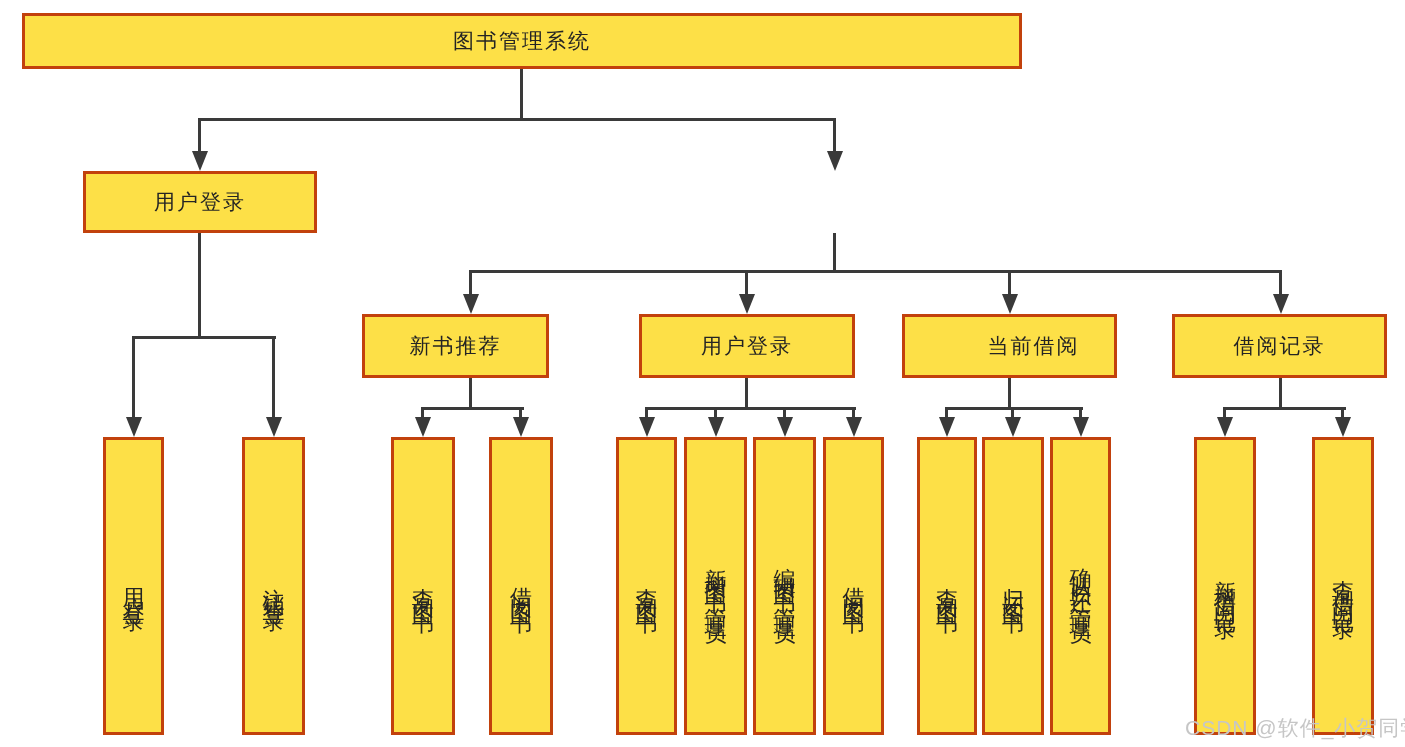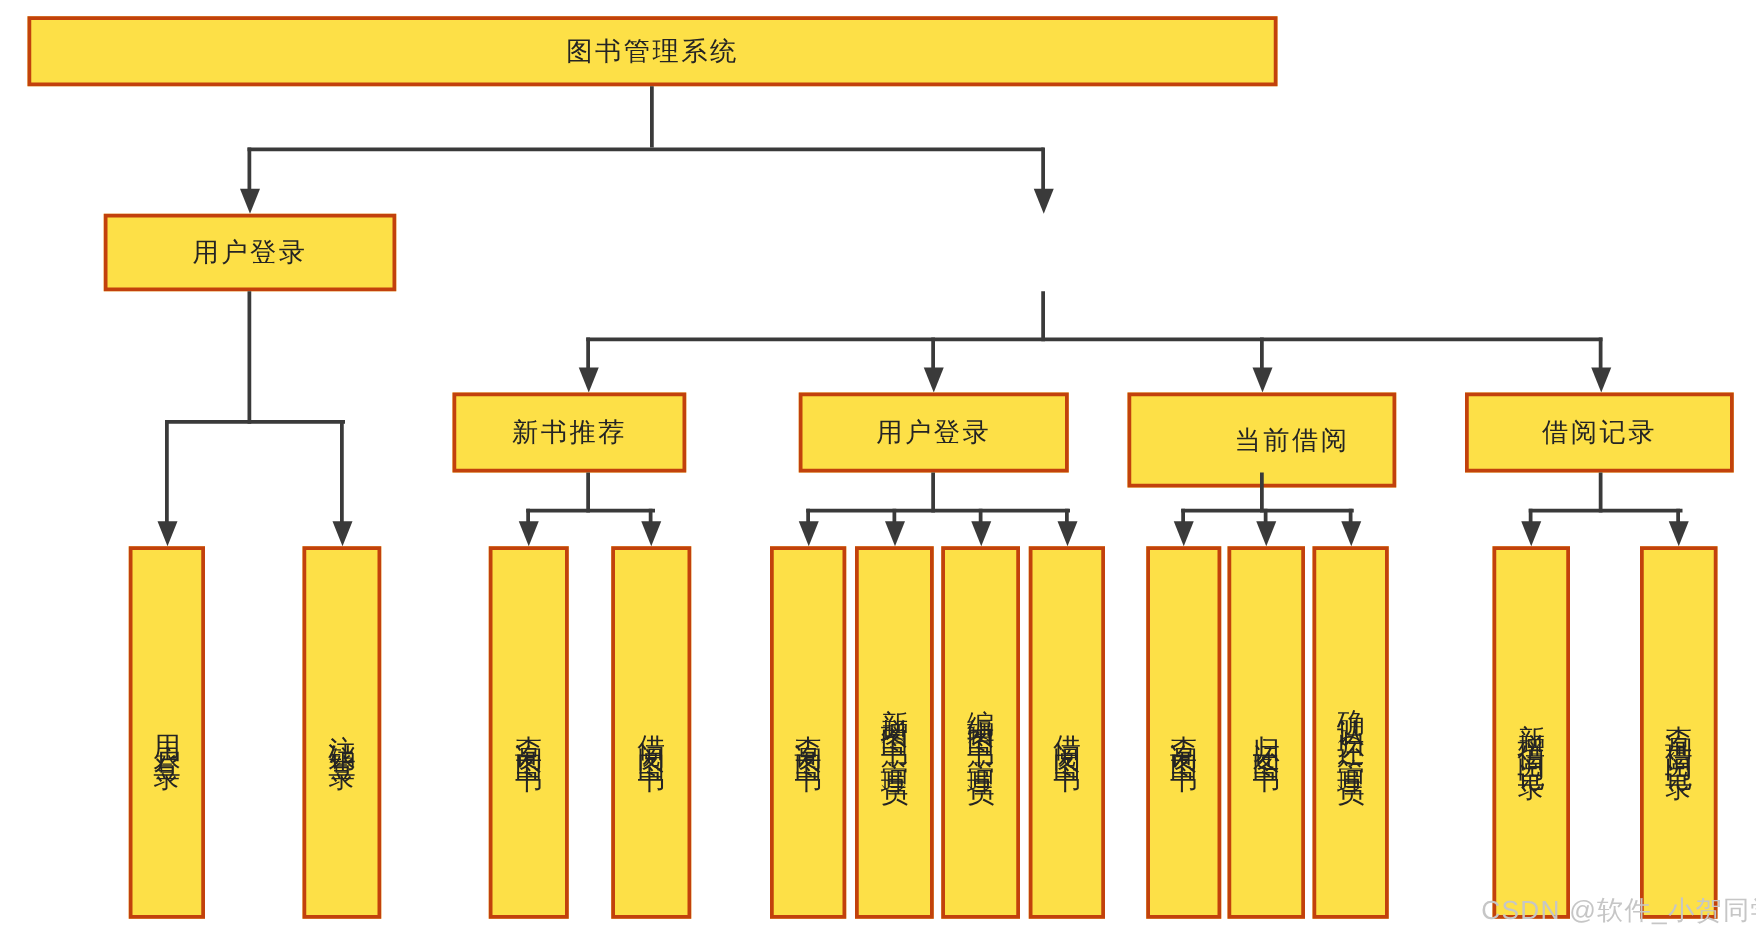--- a/index.html
+++ b/index.html
@@ -83,21 +83,21 @@
   <div class="arrow" style="left:1002px;top:294px;"></div>
   <div class="vline" style="left:1279px;top:270px;height:26px;"></div>
   <div class="arrow" style="left:1273px;top:294px;"></div>
 
   <div class="box hbox" style="left:362px;top:314px;width:187px;height:64px;">
     <span>新书推荐</span>
   </div>
   <div class="box hbox" style="left:639px;top:314px;width:216px;height:64px;">
     <span>用户登录</span>
   </div>
-  <div class="box hbox" style="left:902px;top:314px;width:215px;height:76px;padding-left:48px;">
+  <div class="box hbox" style="left:902px;top:314px;width:215px;height:64px;padding-left:48px;">
     <span>当前借阅</span>
   </div>
   <div class="box hbox" style="left:1172px;top:314px;width:215px;height:64px;">
     <span>借阅记录</span>
   </div>
 
   <div class="vline" style="left:469px;top:378px;height:32px;"></div>
   <div class="hline" style="left:421px;top:407px;width:103px;"></div>
   <div class="vline" style="left:421px;top:407px;height:12px;"></div>
   <div class="arrow" style="left:415px;top:417px;"></div>

